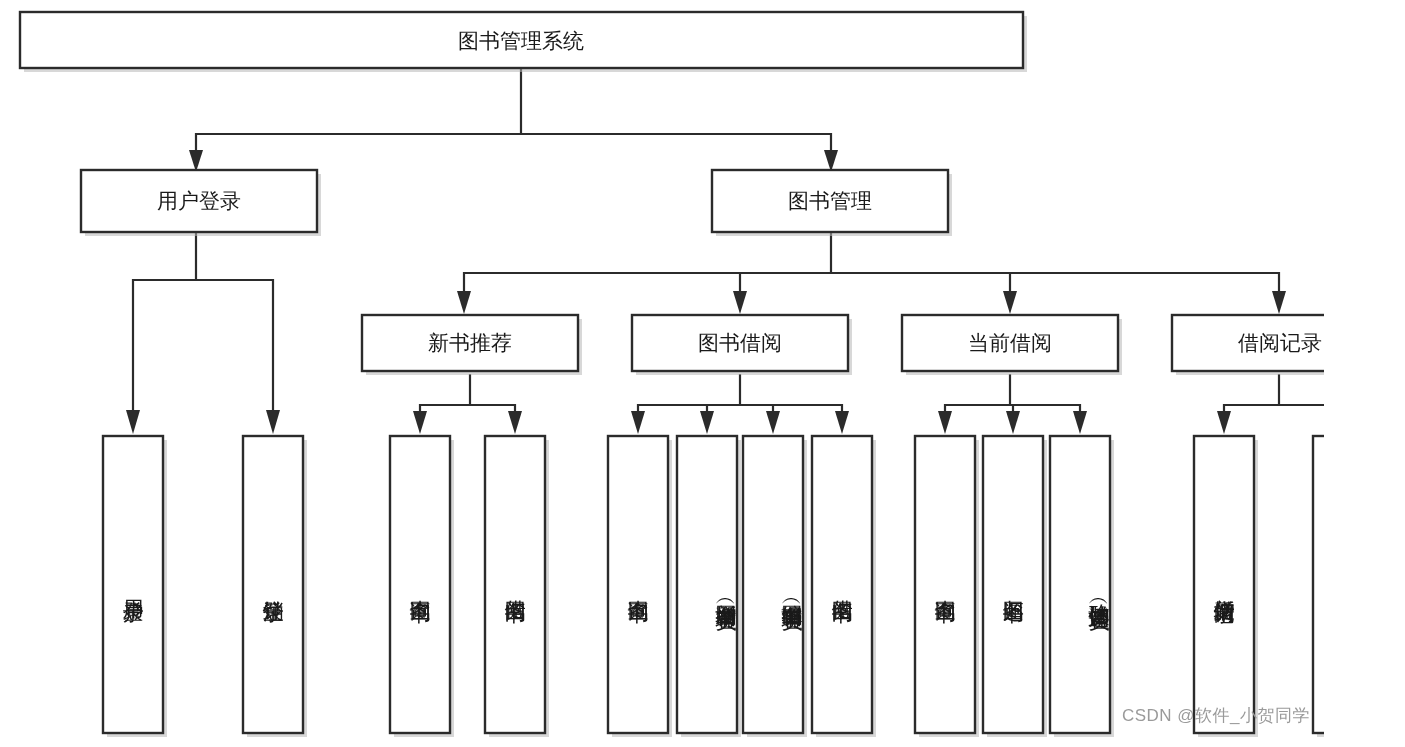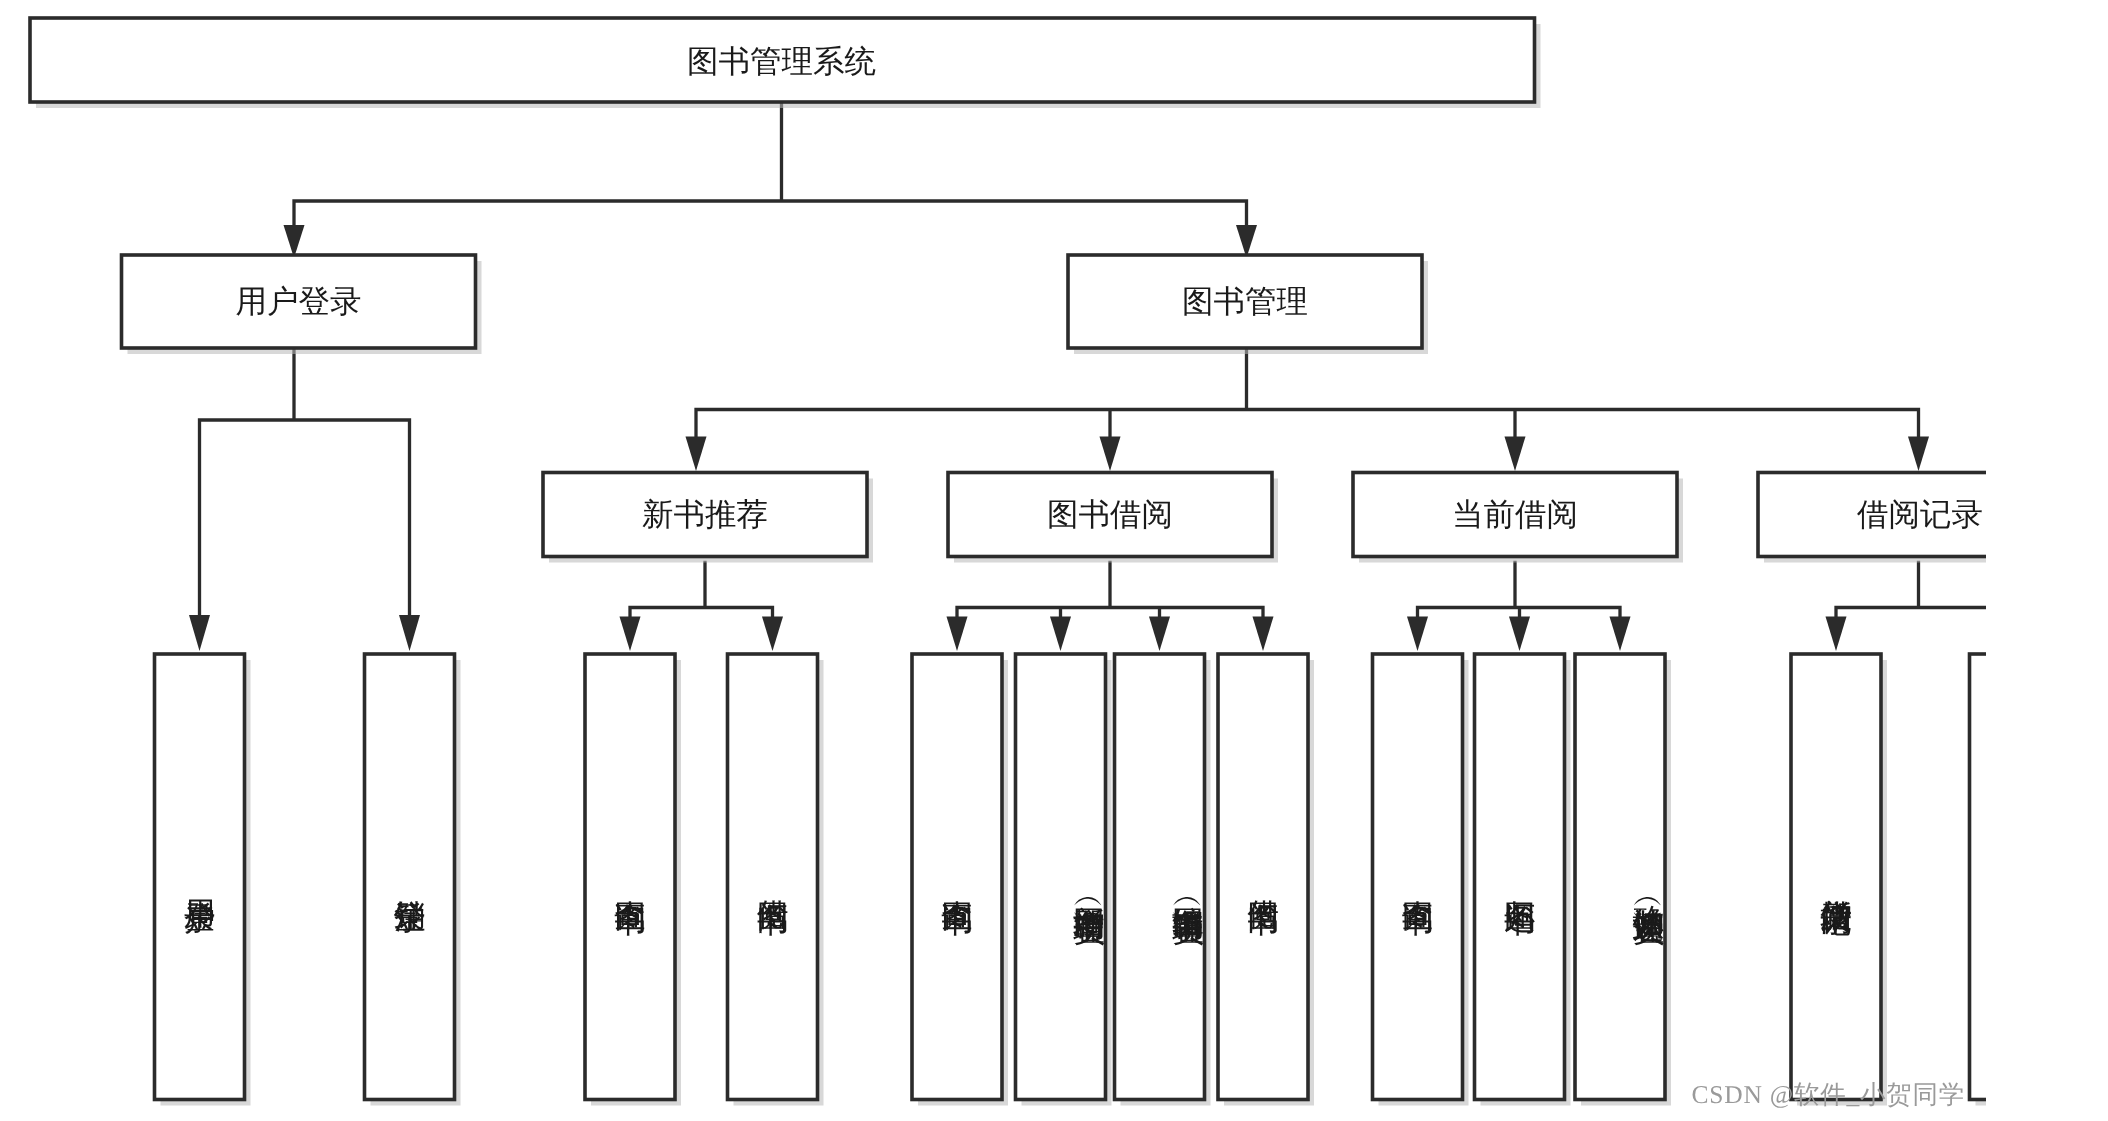--- a/index.html
+++ b/index.html
@@ -60,22 +60,22 @@
     font-size: 21px;
     line-height: 1.06;
     letter-spacing: 1px;
     color: #1a1a1a;
     white-space: nowrap;
     pointer-events: none;
   }
   .watermark {
     position: absolute;
     right: 14px;
-    bottom: 6px;
-    font-family: Liberation Serif, serif;
+    bottom: 20px;
+    font-family: Liberation Sans, sans-serif;
     font-size: 17px;
     color: #9a9a9a;
     white-space: nowrap;
     letter-spacing: 0.5px;
   }
 </style>
 </head>
 <body>
 
 <div id="diagram-root">

